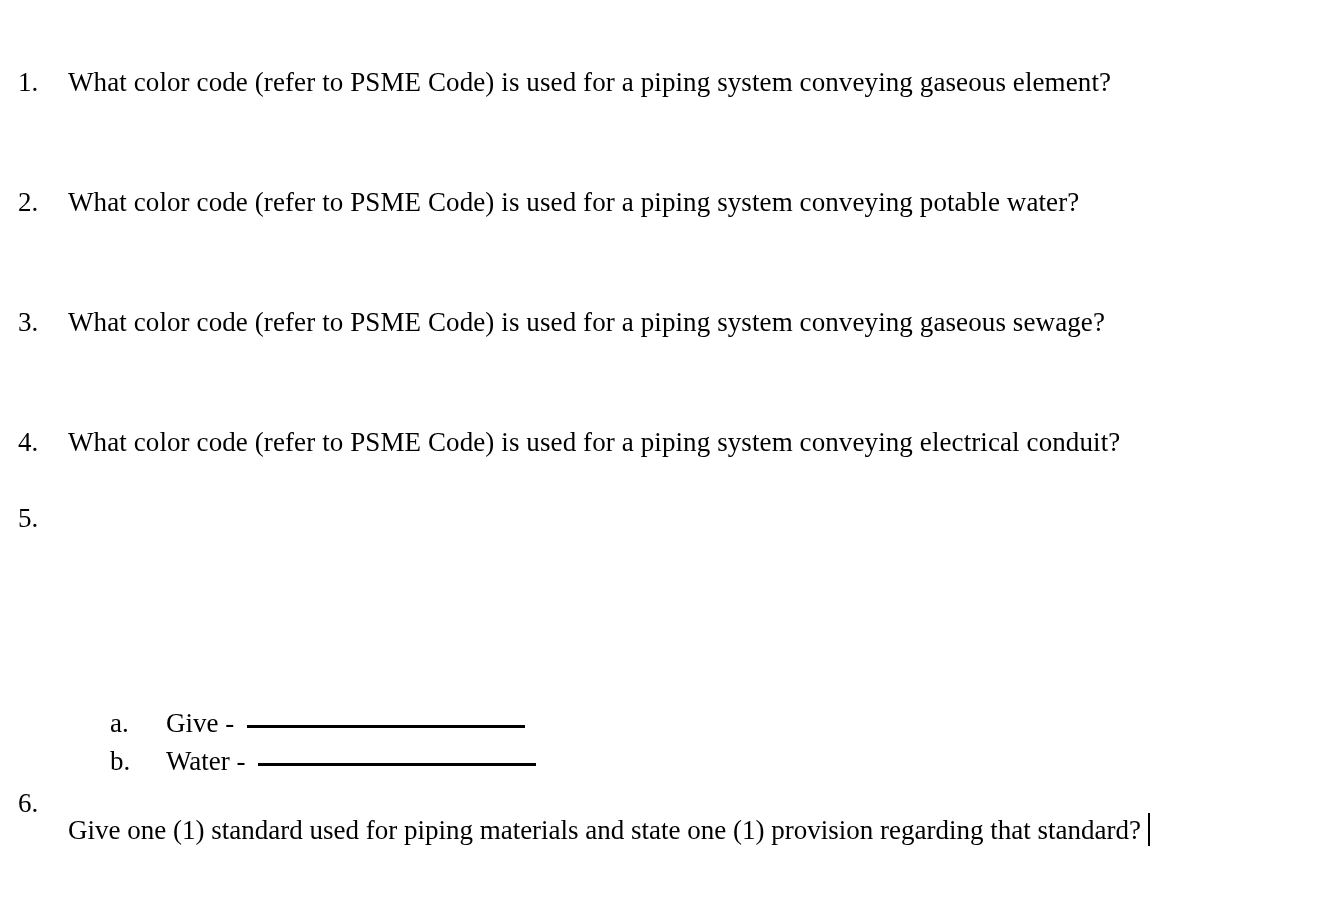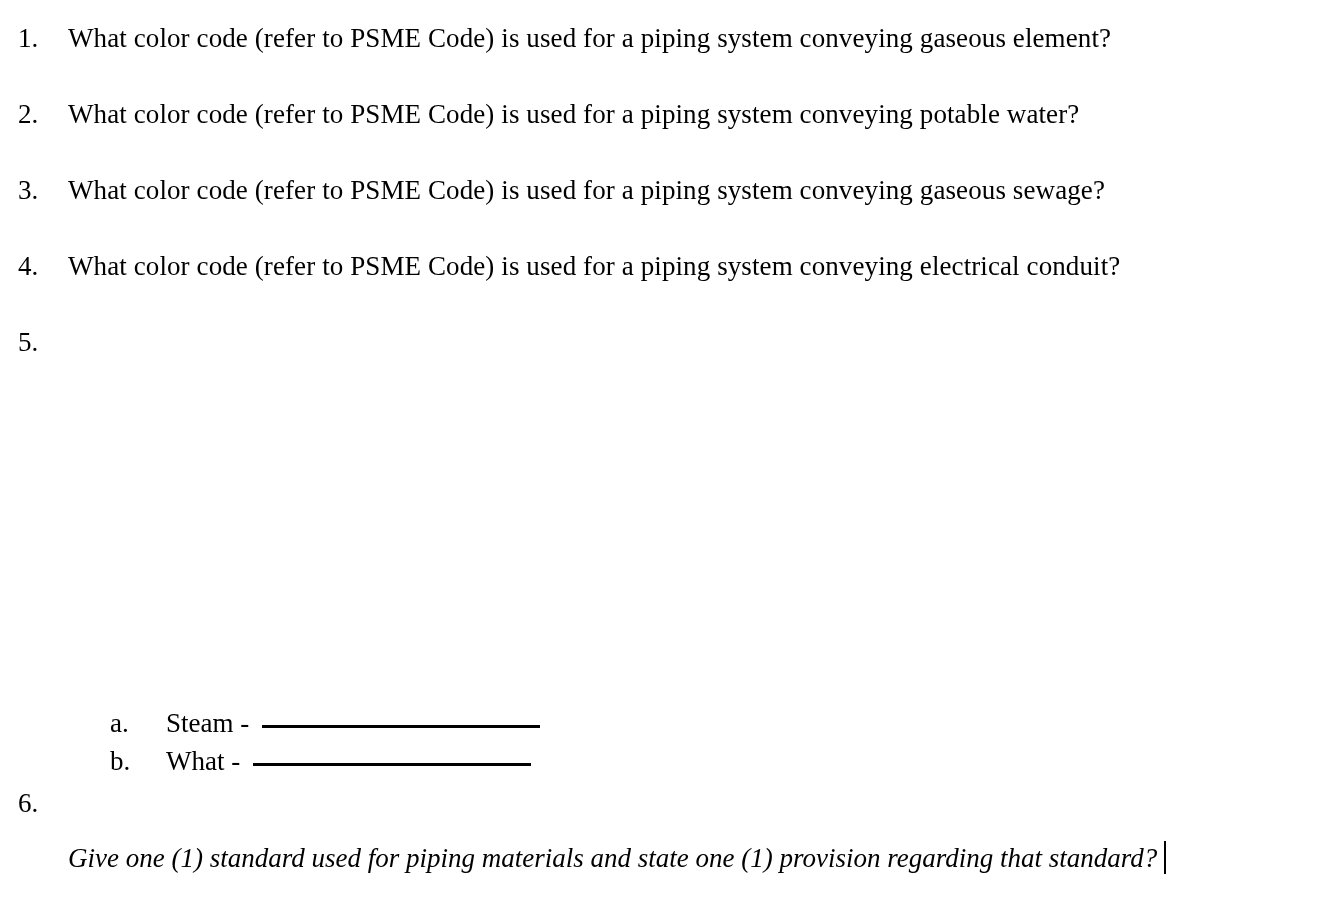--- a/index.html
+++ b/index.html
@@ -45,20 +45,21 @@
     left: 18px;
     top: 0;
     width: 42px;
     font-size: 27px;
     line-height: 76px;
     text-align: left;
   }
 
   .q-text {
     display: block;
+    margin-top: 44px;
   }
 
   
   .sub-list {
     position: absolute;
     left: 0;
     top: 704px;
     width: 1320px;
   }
 
@@ -103,25 +104,24 @@
     position: absolute;
     left: 18px;
     top: 0;
     font-size: 27px;
     line-height: 34px;
   }
 
   .q6-body {
     position: absolute;
     left: 68px;
-    top: 52px;
+    top: 24px;
     width: 1200px;
     font-size: 27px;
     line-height: 40px;
-    font-style: italic;
   }
 
   .caret {
     display: inline-block;
     width: 2px;
     height: 33px;
     background: #000;
     vertical-align: -7px;
     margin-left: 7px;
   }
@@ -156,27 +156,27 @@
     <div class="q-item">
       <span class="q-num">5.</span>
     </div>
 
   </div>
 
   <div class="sub-list">
 
     <div class="sub-item">
       <span class="sub-num">a.</span>
-      <span class="sub-label">Steam -</span>
+      <span class="sub-label">Give -</span>
       <span class="blank-line"></span>
     </div>
 
     <div class="sub-item">
       <span class="sub-num">b.</span>
-      <span class="sub-label">What -</span>
+      <span class="sub-label">Water -</span>
       <span class="blank-line"></span>
     </div>
 
   </div>
 
   <div class="q6">
     <span class="q6-num">6.</span>
     <div class="q6-body"><span>Give one (1) standard used for piping materials and state one (1) provision regarding that standard?</span><span class="caret"></span></div>
   </div>
 

